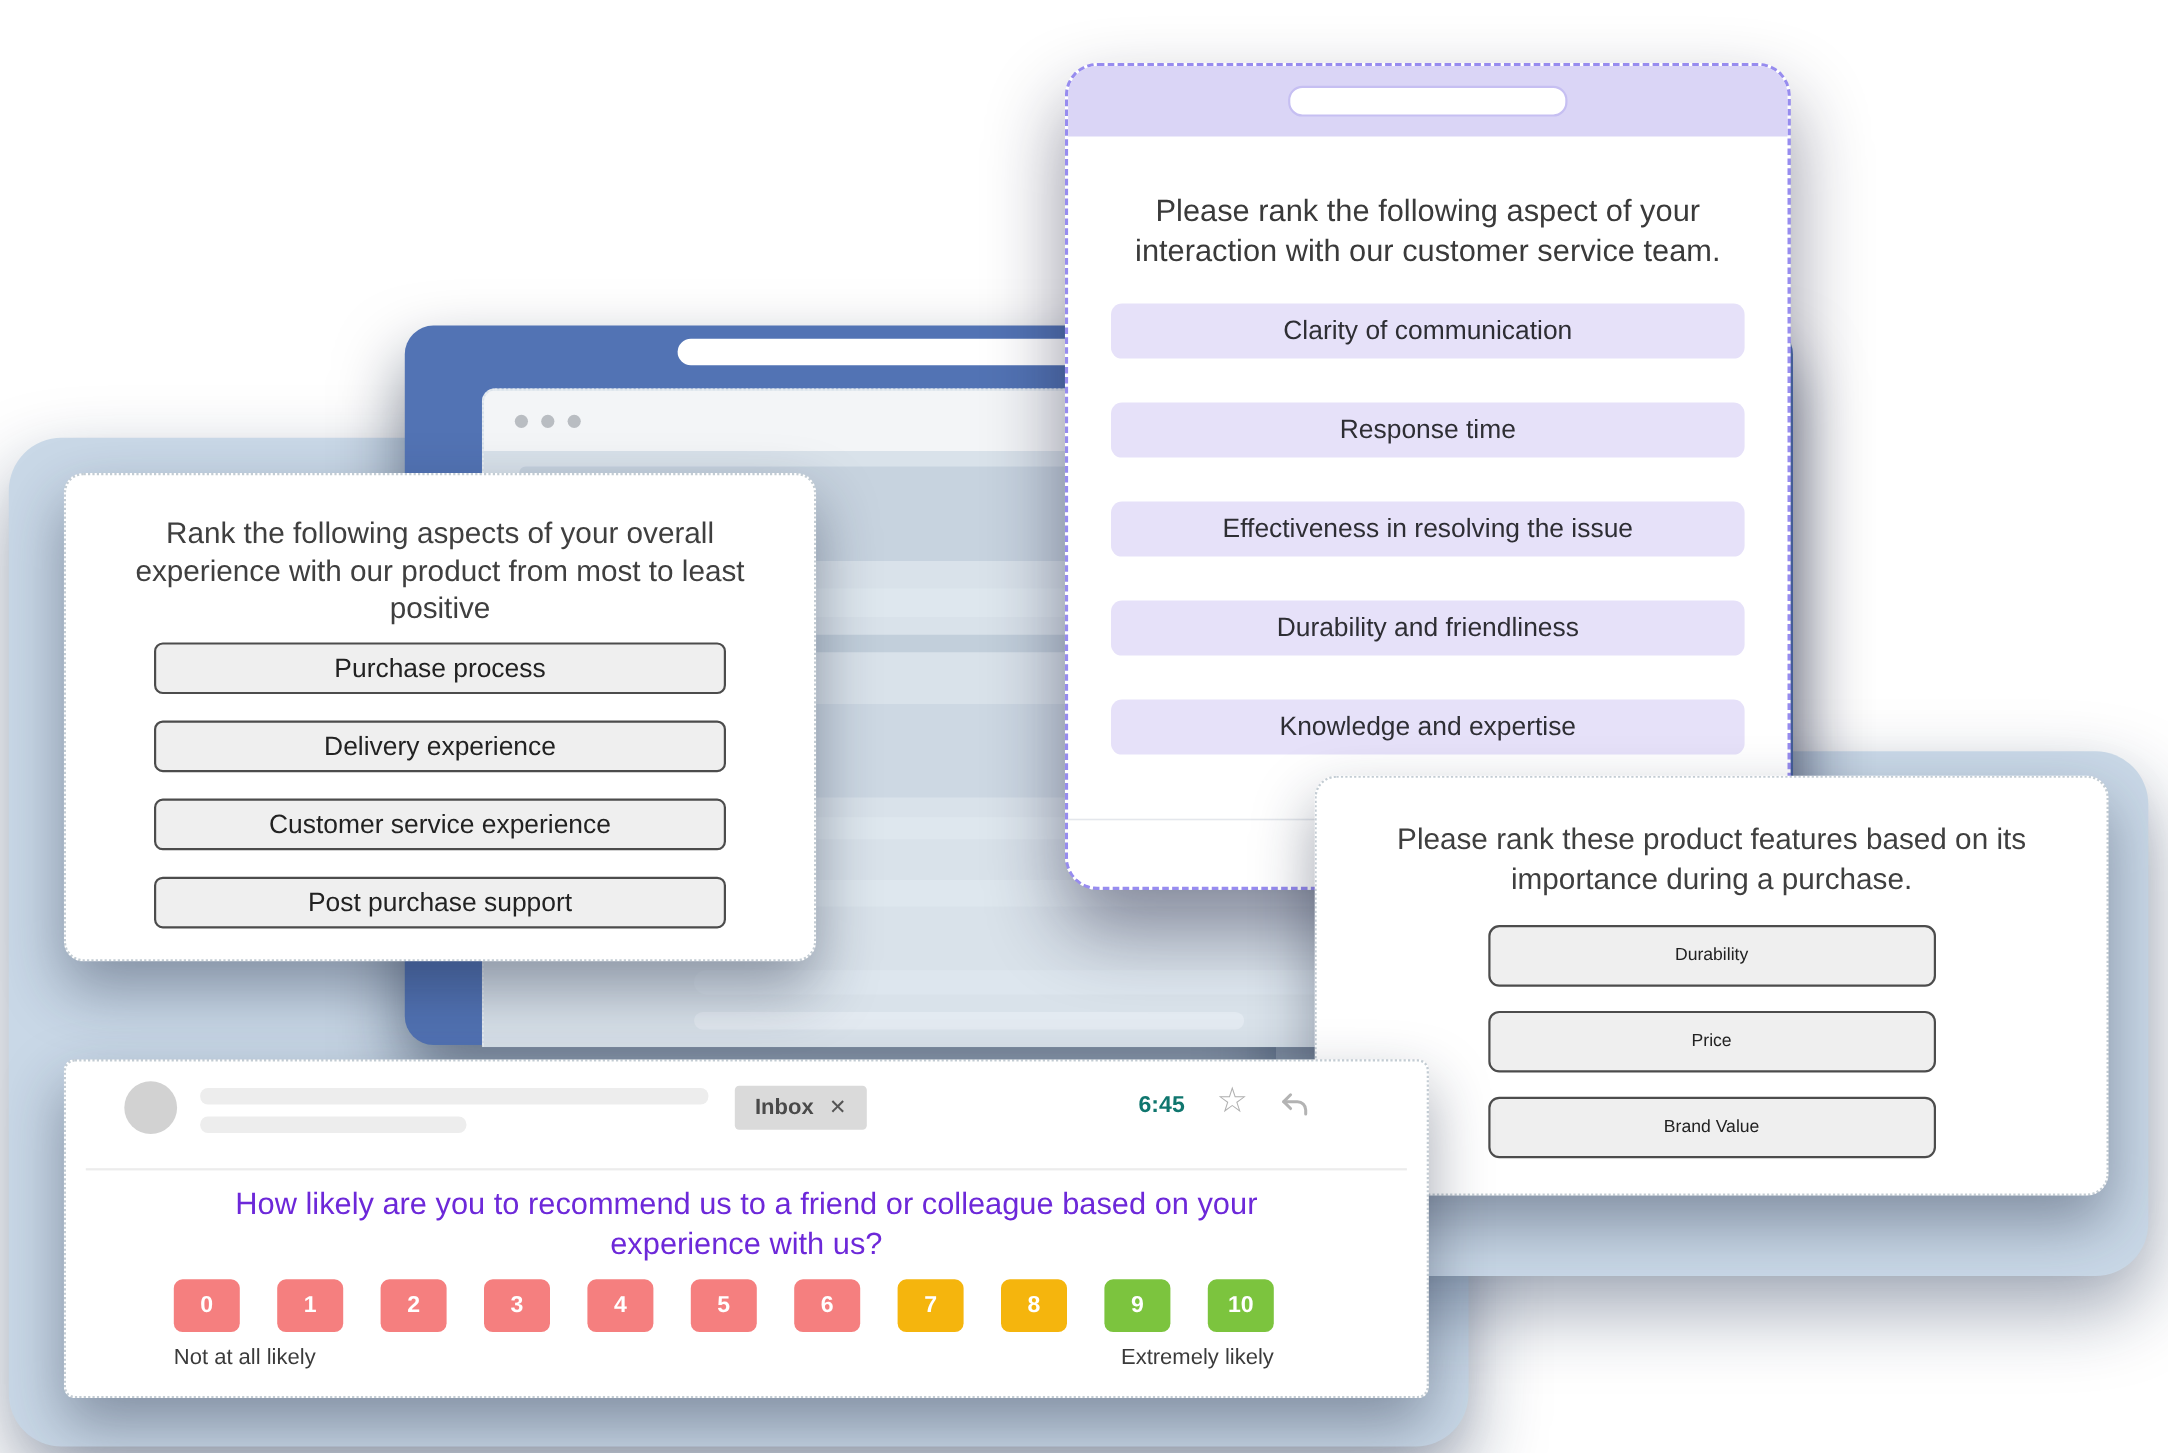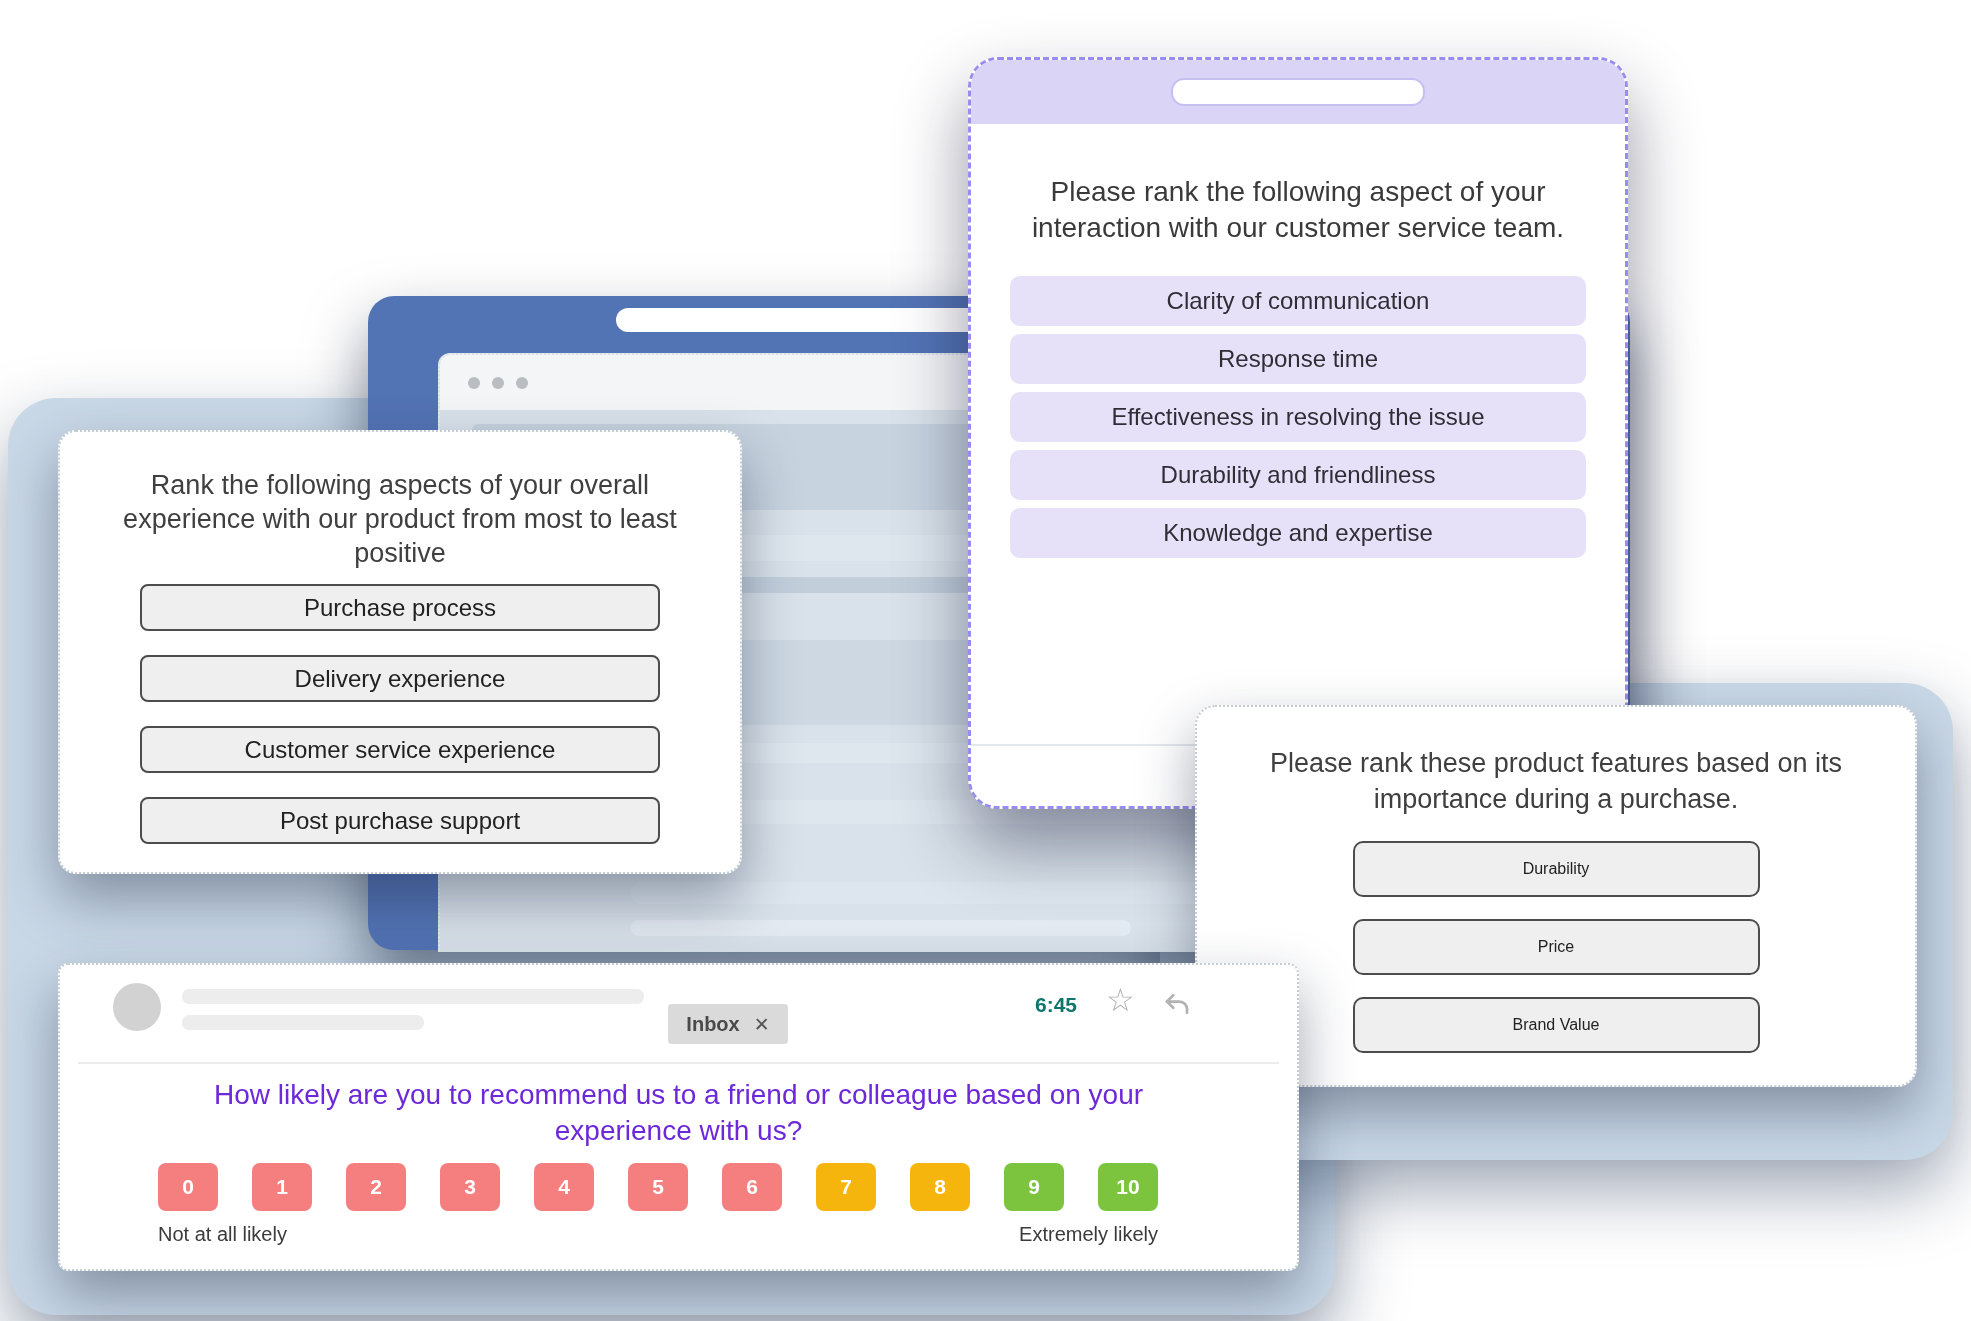--- a/index.html
+++ b/index.html
@@ -51,42 +51,42 @@
   
   .card-purple{left:968px;top:57px;width:660px;height:752px;border-radius:30px;
                border:3px dashed var(--accent-purple);box-sizing:border-box;
                box-shadow:0 35px 70px rgba(20,20,50,.45);}
   .purple-head{height:64px;background:var(--purple-header);border-radius:26px 26px 0 0;
                display:flex;align-items:center;justify-content:center;}
   .notch{width:250px;height:24px;background:#fff;border:2px solid #c6bff2;border-radius:13px;}
   .purple-body{padding:50px 39px 0;}
   .purple-title{font-size:28px;line-height:36px;text-align:center;color:#3a3a3a;
                 margin:0 auto 30px;max-width:545px;}
-  .purple-options{display:flex;flex-direction:column;gap:8px;}
+  .purple-options{display:flex;flex-direction:column;gap:40px;}
   .purple-option{height:50px;background:var(--purple-option);border:none;border-radius:10px;
                  font-family:inherit;font-size:24px;color:#2e2e34;
                  display:flex;align-items:center;justify-content:center;}
   .purple-footer{position:absolute;left:0;right:0;bottom:0;height:60px;
                  border-top:2px solid #e4e7ec;border-radius:0 0 26px 26px;background:#fff;}
 
   
   .card-feature{left:1195px;top:705px;width:722px;height:382px;border-radius:20px;
                 padding:38px 0 0;box-sizing:border-box;}
   .card-feature .card-title{font-size:27px;line-height:36px;max-width:650px;margin-bottom:24px;}
   .card-feature .gray-option{width:407px;height:56px;font-size:16px;border-radius:10px;gap:22px;}
   .card-feature .gray-options{gap:22px;}
 
   
   .card-email{left:58px;top:963px;width:1237px;height:304px;border-radius:10px;}
   .avatar{position:absolute;left:53px;top:18px;width:48px;height:48px;border-radius:50%;
           background:#d2d2d2;}
   .eline{position:absolute;background:#ededed;border-radius:7px;height:15px;}
   .eline1{left:122px;top:24px;width:462px;}
   .eline2{left:122px;top:50px;width:242px;}
-  .inbox-tag{position:absolute;left:608px;top:39px;width:120px;height:40px;background:#dadada;
+  .inbox-tag{position:absolute;left:608px;top:22px;width:120px;height:40px;background:#dadada;
              border-radius:4px;display:flex;align-items:center;justify-content:center;gap:14px;}
   .inbox-label{font-size:20px;font-weight:bold;color:#4a4a4a;}
   .inbox-close{font-size:19px;color:#555;cursor:default;}
   .mail-time{position:absolute;left:975px;top:28px;font-size:21px;font-weight:bold;color:#0f766e;}
   .star-icon{position:absolute;left:1046px;top:16px;font-size:32px;color:#b0b0b0;}
   .reply-icon{position:absolute;left:1102px;top:24px;width:30px;height:30px;}
   .reply-icon svg{stroke:#b3b3b3;stroke-width:2.2;fill:none;stroke-linecap:round;stroke-linejoin:round;}
   .email-divider{position:absolute;left:18px;right:18px;top:97px;border-top:2px solid #ececec;}
   .nps-question{position:absolute;left:0;right:0;top:112px;text-align:center;
                 font-size:28px;line-height:36px;color:#6d28d9;}

